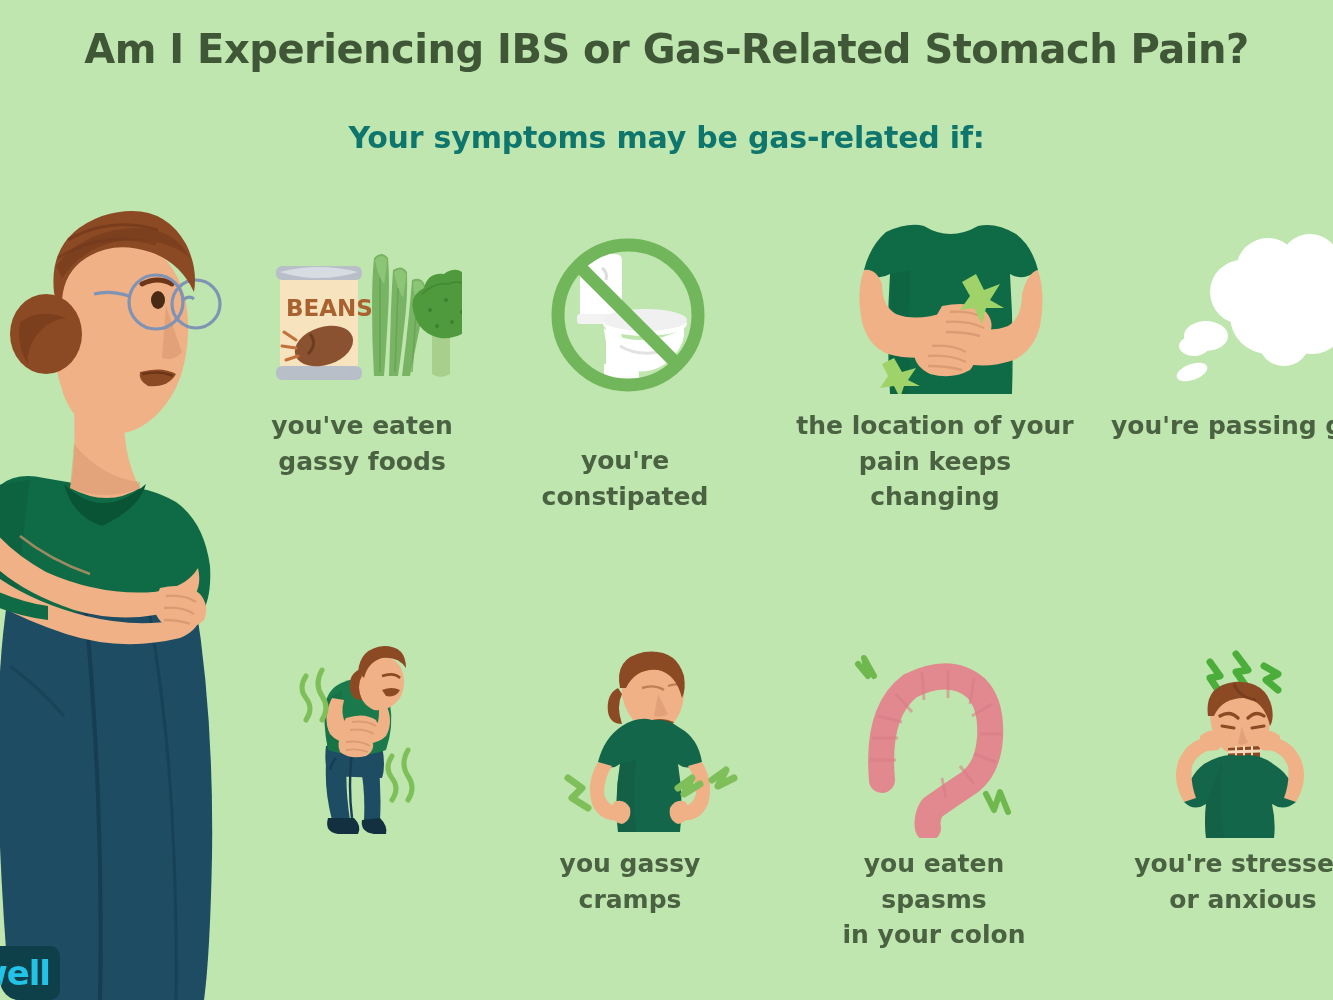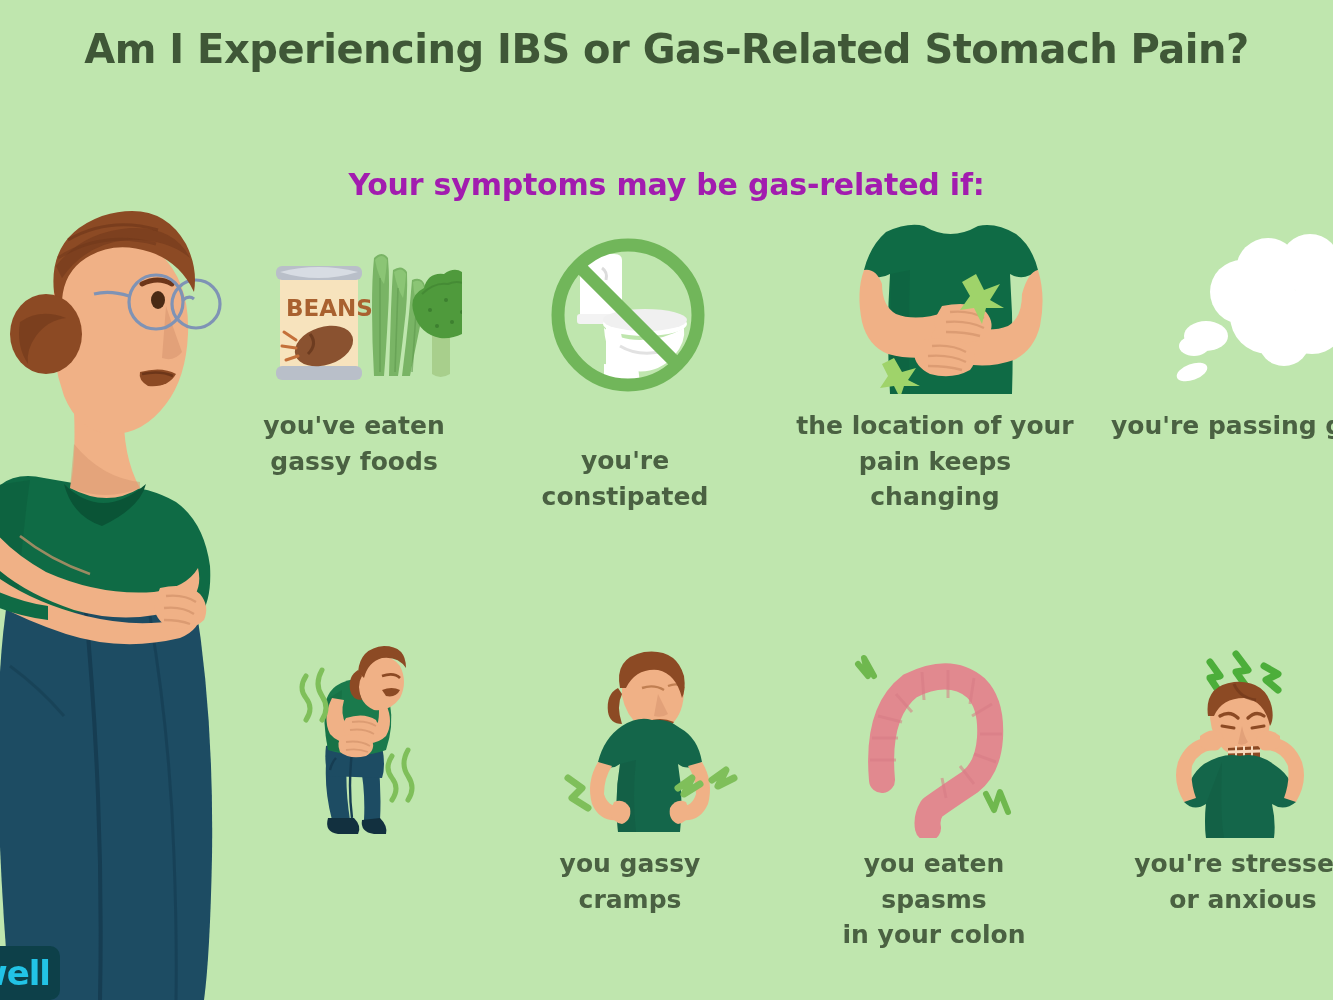--- a/index.html
+++ b/index.html
@@ -2,37 +2,37 @@
 <html><head>
 <meta charset="utf-8">
 <style>
   html,body{margin:0;padding:0;}
   body{
     width:1333px;height:1000px;overflow:hidden;
     background:#bfe6ae;
     font-family:"DejaVu Sans", sans-serif;
     position:relative;
   }
-  .stage{position:absolute;inset:0;width:1333px;height:1000px;overflow:hidden;}
+  .stage{position:absolute;inset:0;width:1333px;height:1000px;overflow:hidden;border-radius:20px;}
 
   
   #main-title{
     position:absolute;left:0;top:26px;width:1333px;
     text-align:center;
     font-family:"DejaVu Sans", sans-serif;
     font-weight:bold;
     font-size:40px;
     letter-spacing:-0.5px;
     color:#3f5737;
     white-space:nowrap;
   }
   .section-heading{
     position:absolute;width:1333px;left:0;text-align:center;
-    font-weight:bold;font-size:30px;color:#a21caf;
-    letter-spacing:-0.2px;white-space:nowrap;margin-top:47px;
+    font-weight:bold;font-size:30px;color:#0f766e;
+    letter-spacing:-0.2px;white-space:nowrap;
   }
   #heading-gas{top:120px;}
   #heading-ibs{top:556px;}
 
   .cell-label{
     position:absolute;text-align:center;
     font-weight:bold;font-size:25px;line-height:1.42;
     color:#4a6142;
     white-space:pre-line;
   }
@@ -161,21 +161,21 @@
       <path d="M160 72 Q172 60 186 62 Q200 56 210 68" stroke="#3f8230" stroke-width="2" fill="none" opacity=".6"></path>
       <g fill="#2f6b26" opacity=".55">
         <circle cx="168" cy="88" r="2"></circle>
           <circle cx="184" cy="78" r="2"></circle>
         <circle cx="200" cy="90" r="2"></circle>
           <circle cx="190" cy="100" r="2"></circle>
         <circle cx="175" cy="104" r="2"></circle>
       </g>
     </svg>
   </div>
-  <div class="cell-label" style="left:244px;top:408px;width:220px;">you've eaten
+  <div class="cell-label" style="left:252px;top:408px;width:220px;">you've eaten
 gassy foods</div>
 
   <div class="icon-cell" style="left:544px;top:236px;width:168px;height:158px;">
     <svg viewBox="0 0 168 158" width="168" height="158">
 
       <path d="M36 24 Q36 18 44 18 L70 18 Q78 18 78 24 L78 78 L36 78 Z" fill="#ffffff"></path>
       <rect x="33" y="78" width="48" height="10" rx="3" fill="#f3f3f3"></rect>
       <path d="M58 32 Q64 36 62 44" stroke="#dcdcdc" stroke-width="3" fill="none"></path>
       <path d="M62 88 L76 88 Q78 120 96 126 Q92 140 74 140 L62 140 Z" fill="#ffffff"></path>
       <ellipse cx="101" cy="88" rx="42" ry="12" fill="#ffffff"></ellipse>

